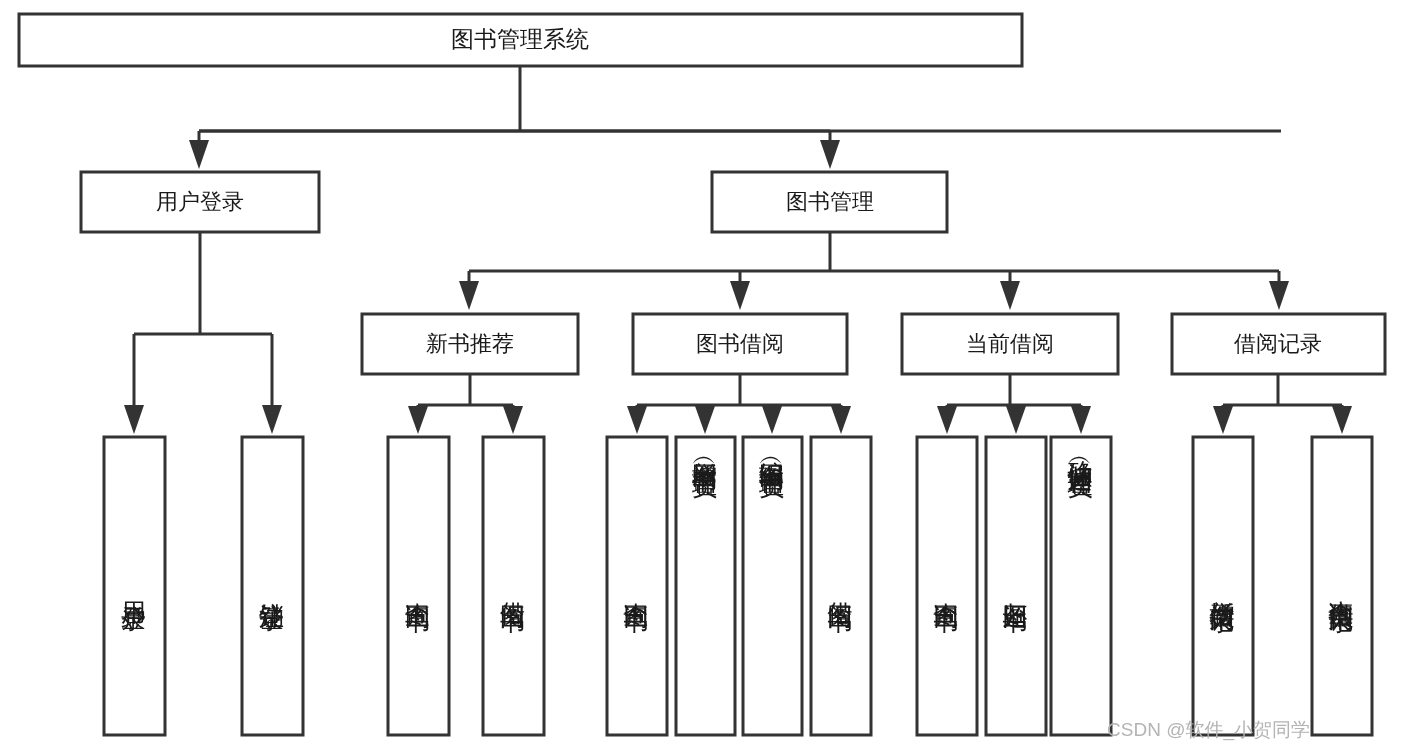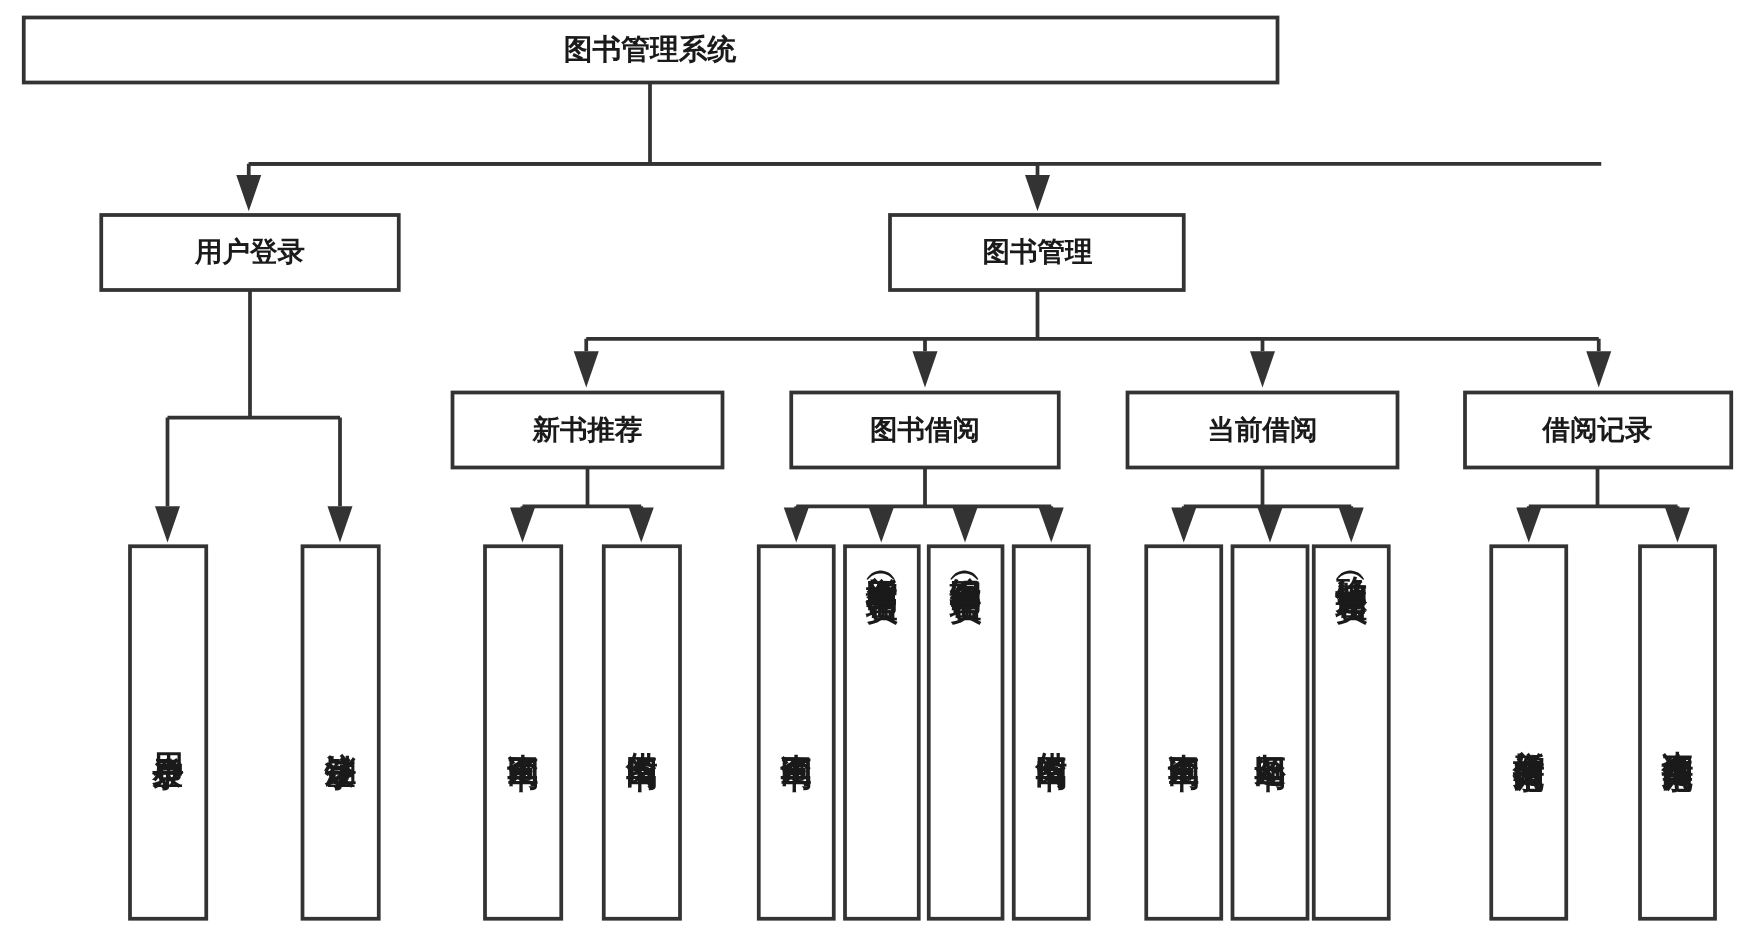--- a/index.html
+++ b/index.html
@@ -13,21 +13,20 @@
     font-family: "Liberation Sans", "DejaVu Sans", sans-serif;
     overflow: hidden;
     position: relative;
   }
   #diagram-root {
     position: absolute;
     left: 0;
     top: 0;
     width: 1320px;
     height: 747px;
-    font-weight: bold;
   }
   svg.flow {
     display: block;
     width: 1405px;
     height: 747px;
   }
   .node-box {
     fill: #ffffff;
     stroke: #333333;
     stroke-width: 3;
@@ -258,14 +257,15 @@
     <span class="leaf-text-inner">确认归还（管理员）</span>
   </div>
 
   <div class="leaf-text-wrap" style="left:1193px; top:437px; width:60px; height:298px;">
     <span class="leaf-text-inner">新增借阅记录</span>
   </div>
   <div class="leaf-text-wrap" style="left:1312px; top:437px; width:60px; height:298px;">
     <span class="leaf-text-inner">查询借阅记录</span>
   </div>
 
+  <div class="watermark">CSDN @软件_小贺同学</div>
 
 </div>
 
 </body></html>

